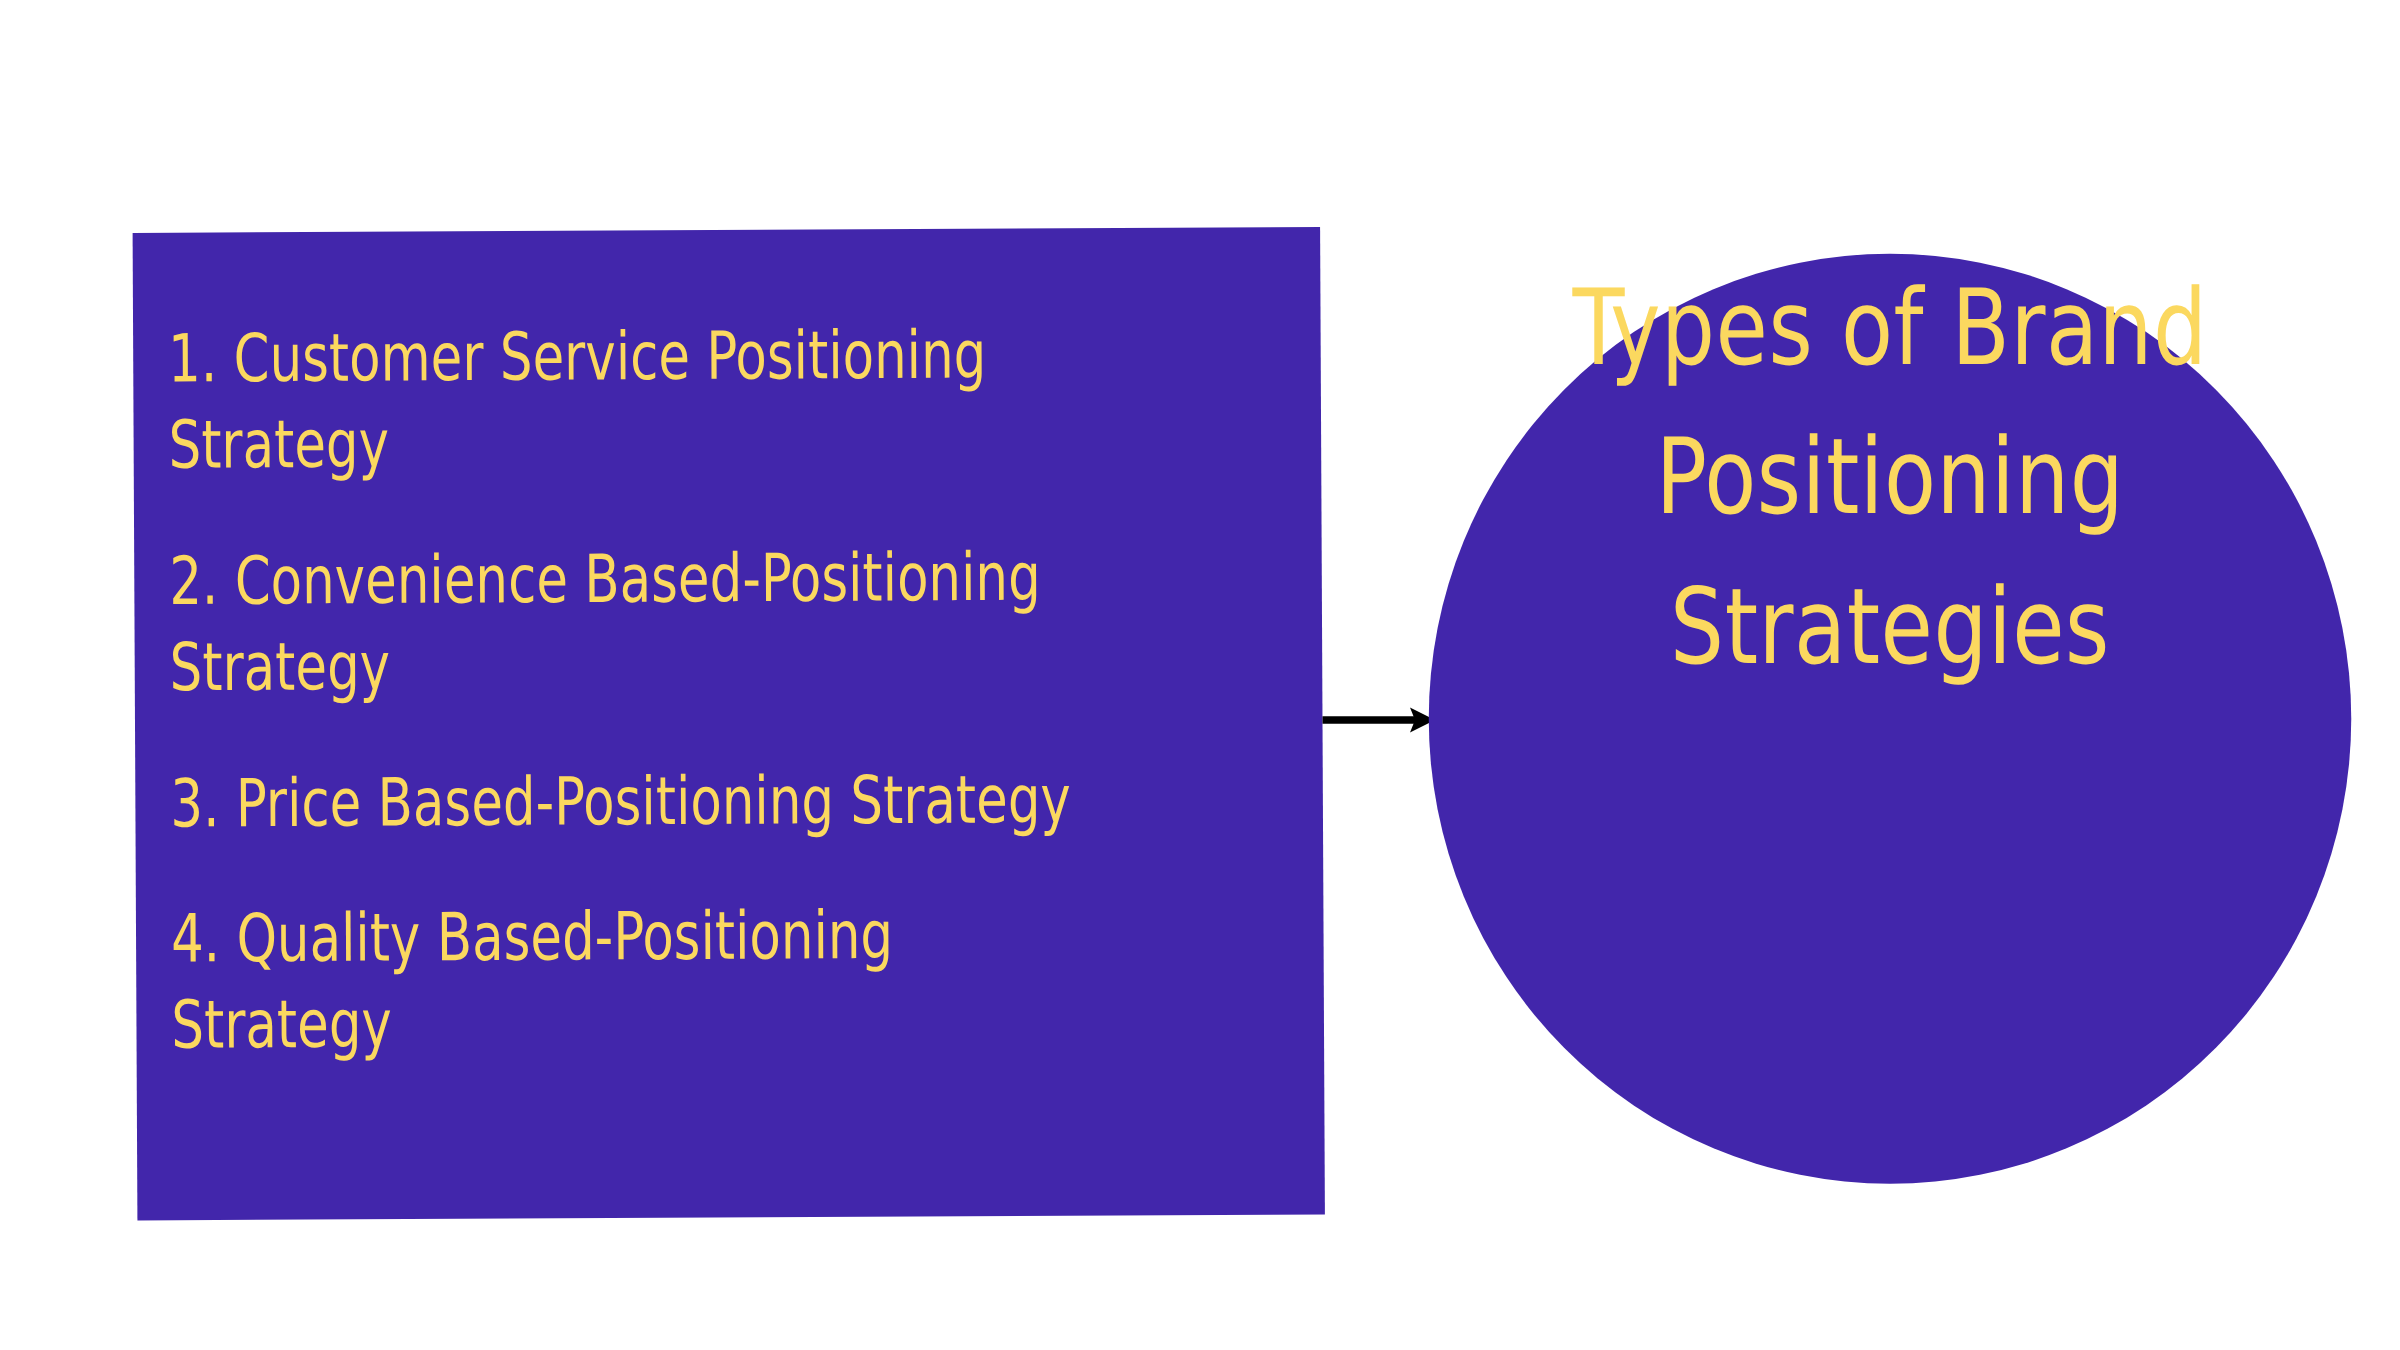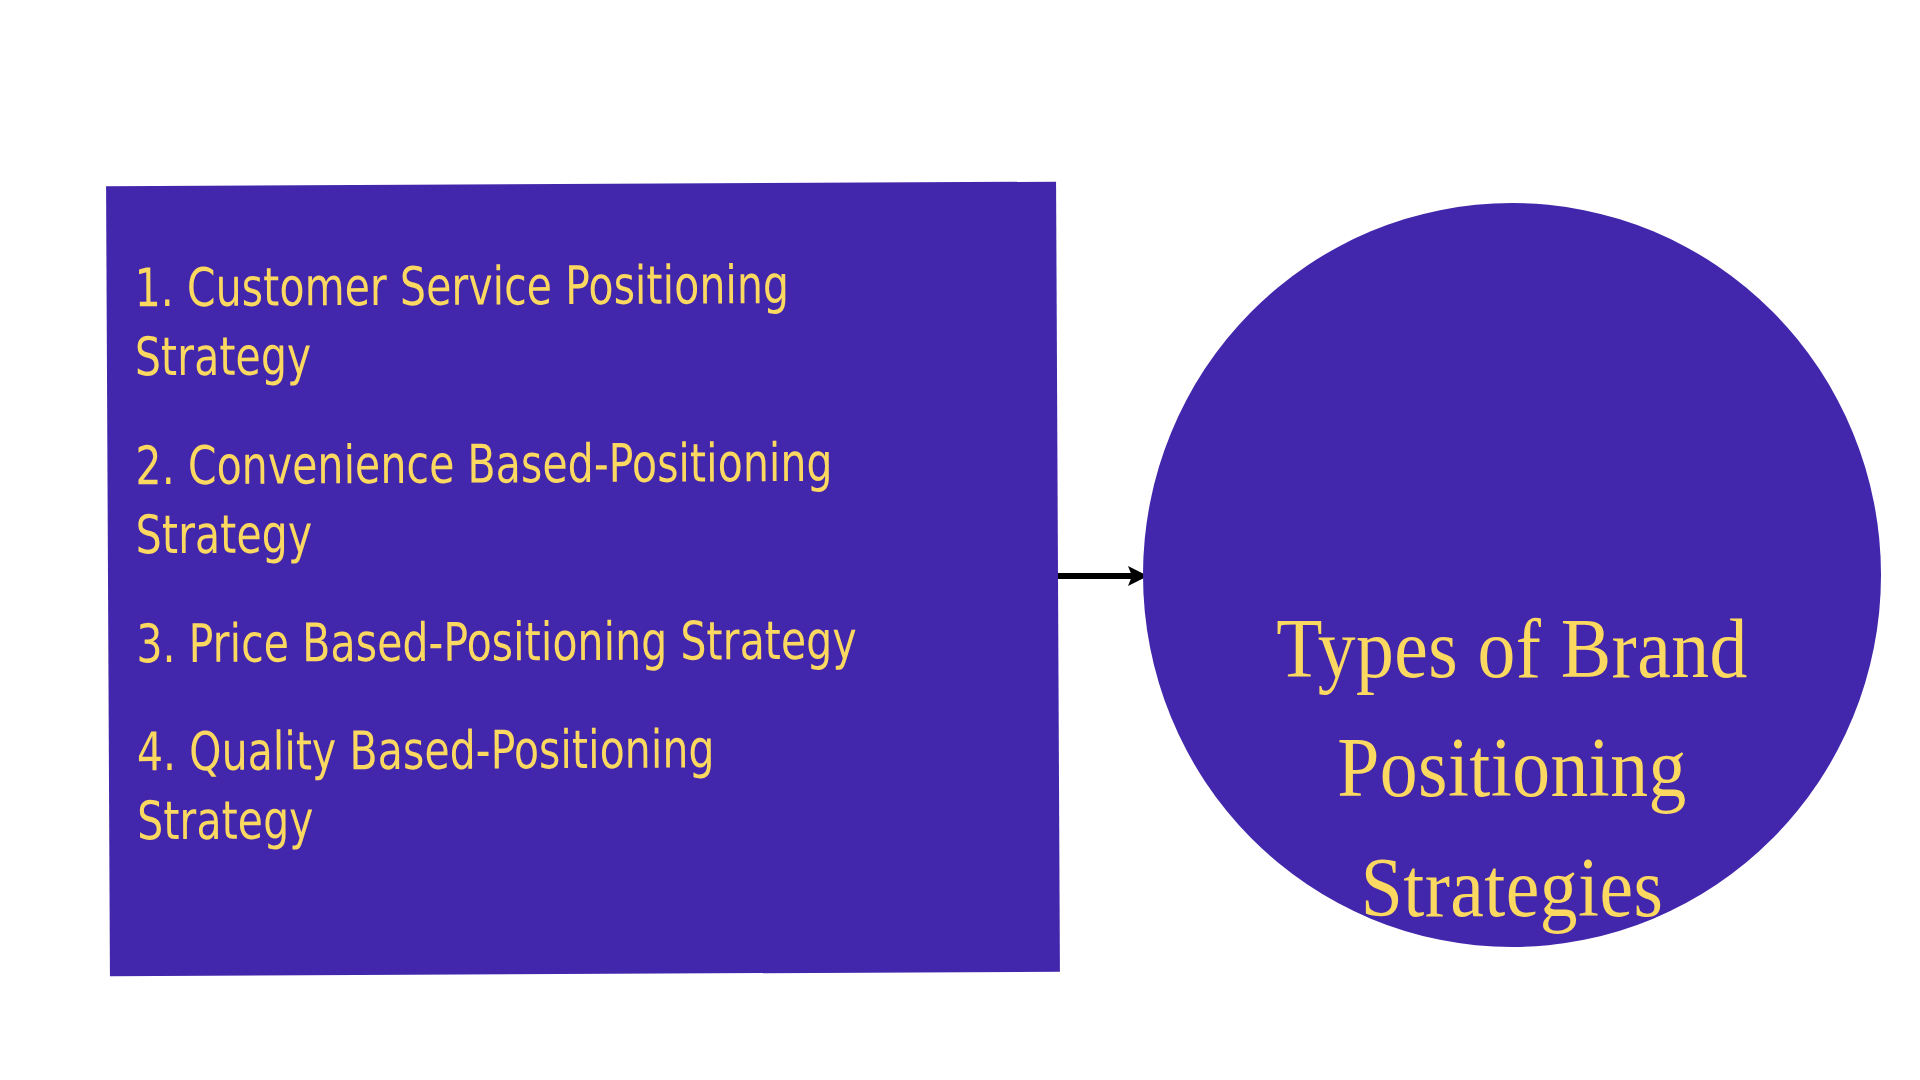--- a/index.html
+++ b/index.html
@@ -81,24 +81,23 @@
   
   .circle-node {
     position: absolute;
     left: 1143px;
     top: 203px;
     width: 738px;
     height: 744px;
     background: #4226ab;
     border-radius: 50%;
     display: flex;
-    align-items: flex-end;
+    align-items: flex-start;
     justify-content: center;
     box-sizing: border-box;
-    font-family: Liberation Serif, serif;
   }
 
   .circle-label {
     color: #fbd85f;
     font-size: 84px;
     line-height: 1.42;
     text-align: center;
     font-weight: 400;
     font-stretch: condensed;
     letter-spacing: 0.5px;

